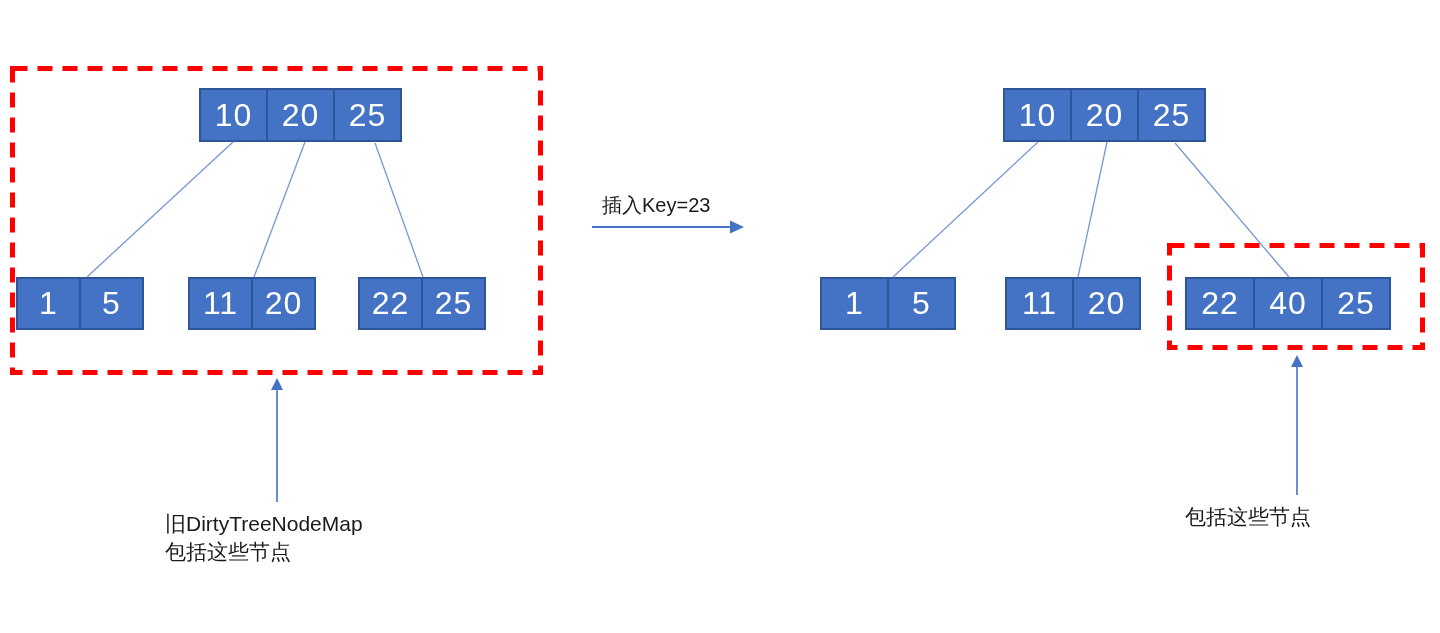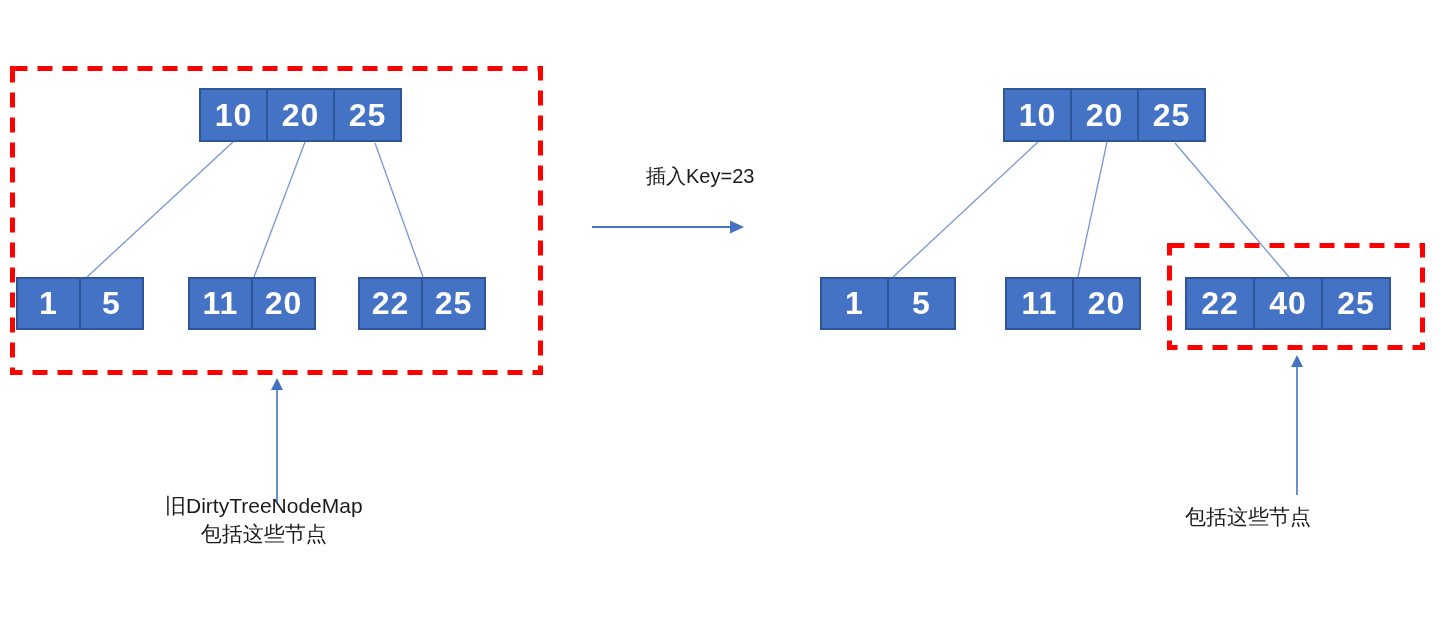--- a/index.html
+++ b/index.html
@@ -18,21 +18,21 @@
 
   .cell {
     height: 54px;
     display: flex;
     align-items: center;
     justify-content: center;
     background: var(--node-fill, #4472C4);
     border: 2px solid var(--node-border, #2E5597);
     color: var(--node-text, #fff);
     font-size: 32px;
-    font-weight: 700;
+    font-weight: 400;
     letter-spacing: 1px;
   }
   .cell + .cell { margin-left: -2px; }
   .leafcell { height: 53px; }
   .c69 { width: 69px; }
   .c65 { width: 65px; }
   .c70 { width: 70px; }
 
   .anno {
     position: absolute;
@@ -108,23 +108,23 @@
     <div class="cell leafcell c69">11</div>
     <div class="cell leafcell c69">20</div>
   </div>
 
   <div class="bnode" style="left:1185px; top:277px;">
     <div class="cell leafcell c70">22</div>
     <div class="cell leafcell c70">40</div>
     <div class="cell leafcell c70">25</div>
   </div>
 
-  <div class="insert-label" style="left:602px; top:163px;margin-left:44px;">插入Key=23</div>
+  <div class="insert-label" style="left:602px; top:192px;">插入Key=23</div>
 
-  <div class="anno" style="left:165px; top:492px;text-align:center;">
+  <div class="anno" style="left:165px; top:510px;">
     <div>旧DirtyTreeNodeMap</div>
     <div>包括这些节点</div>
   </div>
 
   <div class="anno" style="left:1185px; top:503px;">
     <div>包括这些节点</div>
   </div>
 
   <svg class="overlay" width="1440" height="633" viewBox="0 0 1440 633">
 

